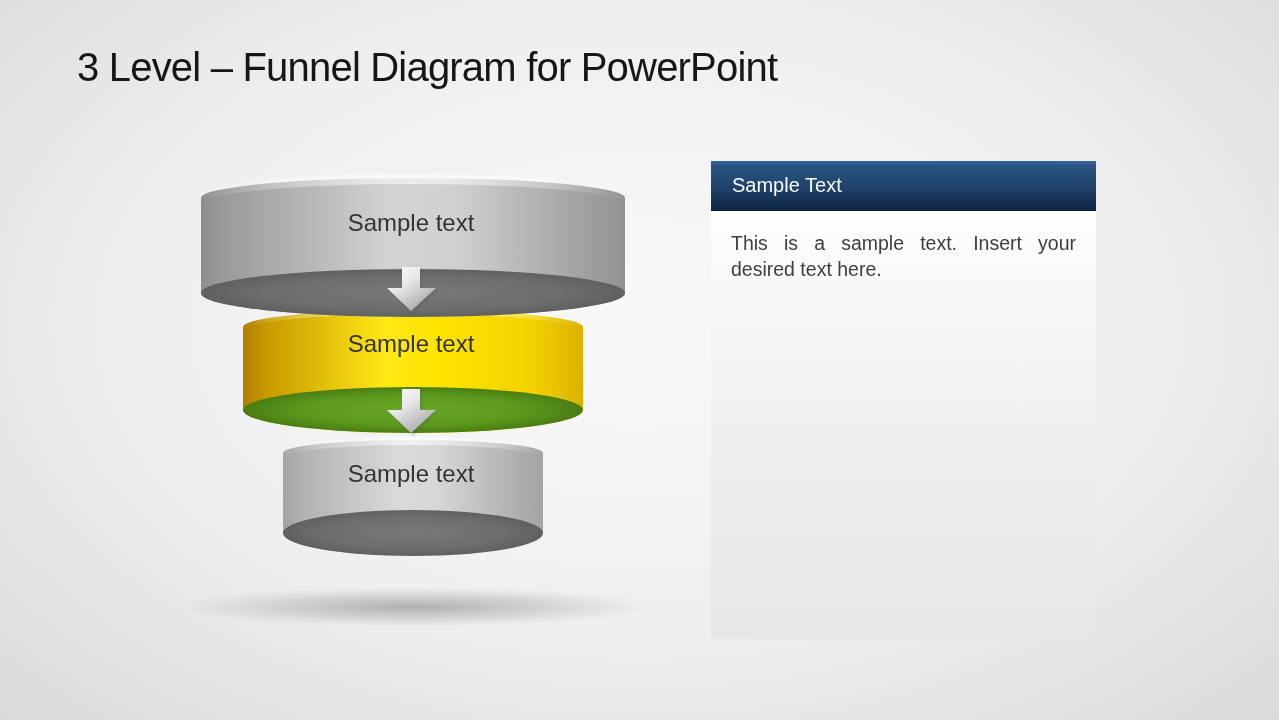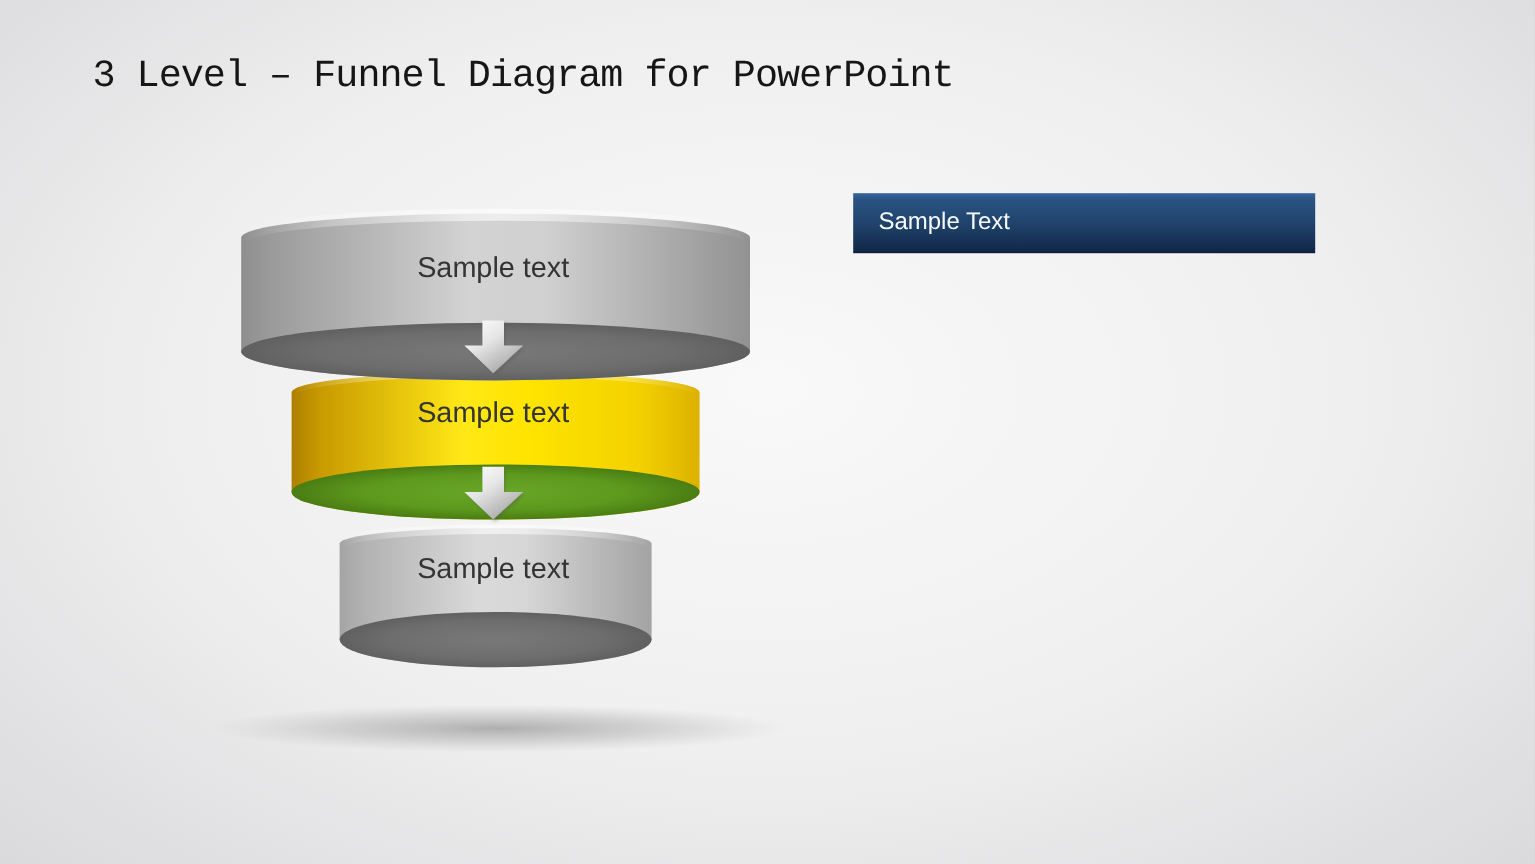--- a/index.html
+++ b/index.html
@@ -3,22 +3,22 @@
 <meta charset="utf-8">
 <style>
   html,body{margin:0;padding:0;background:#ccc;}
   .slide{
     position:relative;width:1279px;height:720px;overflow:hidden;
     background:radial-gradient(ellipse at 50% 45%, #f9f9f9 0%, #efeff0 55%, #dadadc 100%);
     font-family:"Liberation Sans", sans-serif;
   }
   .title{
     position:absolute;left:77px;top:45px;margin:0;
-    font-size:32px;font-weight:400;color:#161616;letter-spacing:-0.8px;
-    font-family:Liberation Mono, monospace;white-space:nowrap;
+    font-size:40px;font-weight:400;color:#161616;letter-spacing:-0.8px;
+    font-family:Liberation Sans, sans-serif;white-space:nowrap;
   }
   .funnel-svg{position:absolute;left:0;top:0;}
   .cyl-label{
     font-family:"Liberation Sans", sans-serif;
     font-size:24px;fill:#343434;
   }
   .panel{position:absolute;left:711px;top:161px;width:385px;}
   .panel-header{
     height:50px;
     background:linear-gradient(180deg,#35659e 0%,#2a5484 10%,#1f4169 55%,#142c4e 90%,#102645 100%);
@@ -127,15 +127,18 @@
 
     <text class="cyl-label" x="411" y="231" text-anchor="middle">Sample text</text>
     <text class="cyl-label" x="411" y="352" text-anchor="middle">Sample text</text>
     <text class="cyl-label" x="411" y="482" text-anchor="middle">Sample text</text>
   </svg>
 
   <div class="panel">
     <div class="panel-header">
       <span>Sample Text</span>
     </div>
+    <div class="panel-body">
+      <p>This is a sample text. Insert your desired text here.</p>
+    </div>
   </div>
 
 </div>
 
 </body></html>

